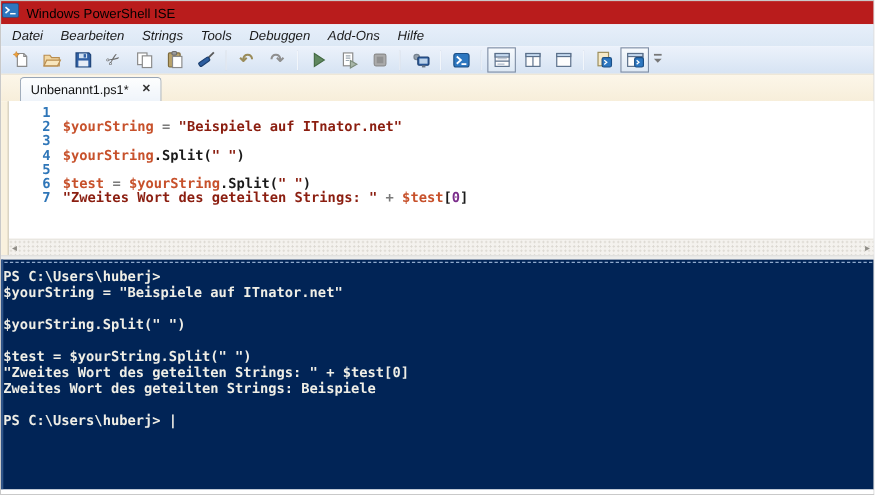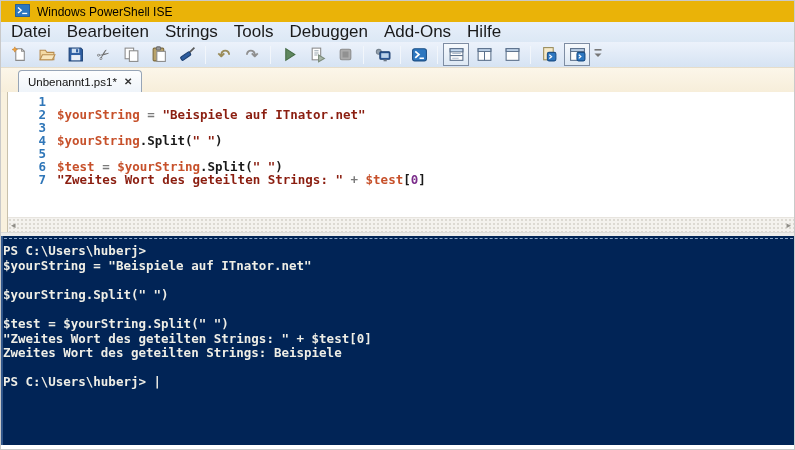--- a/index.html
+++ b/index.html
@@ -3,36 +3,36 @@
 <meta charset="utf-8">
 <style>
   * { margin:0; padding:0; box-sizing:border-box; }
   html,body { width:795px; height:450px; background:#fff; overflow:hidden; }
   .window {
     width:795px; height:450px; display:flex; flex-direction:column;
     font-family:"Liberation Sans", sans-serif; border:1px solid #c9c9c9;
     background:#fff;
   }
   
-  .titlebar { height:21px; flex:0 0 21px; background:#eab308; display:flex; align-items:center; padding-left:14px; gap:7px; }
+  .titlebar { height:21px; flex:0 0 21px; background:#b91c1c; display:flex; align-items:center; padding-left:1px; gap:7px; }
   .titlebar .title { font-size:12px; color:#000; }
   
   .menubar { height:20px; flex:0 0 20px; background:linear-gradient(#e7effa,#dce8f5); display:flex; align-items:center; padding-left:2px; }
-  .menu-item { font-size:17px; color:#1a1a1a; padding:2px 8px; background:transparent; border:none; cursor:default; font-family:"Liberation Sans", sans-serif; }
+  .menu-item { font-size:12px; color:#1a1a1a; padding:2px 8px; background:transparent; border:none; cursor:default; font-family:"Liberation Sans", sans-serif;font-style:italic; }
   
   .toolbar { height:26px; flex:0 0 26px; background:linear-gradient(#ecf2fb,#d6e3f3); display:flex; align-items:center; padding-left:4px; border-bottom:1px solid #e6ddca; }
   .icon-btn { width:26px; height:23px; border:1px solid transparent; background:transparent; display:flex; align-items:center; justify-content:center; margin:0 1px; padding:0; cursor:default; }
   .icon-btn.selected { border:1px solid #7e8da3; background:linear-gradient(#f7fafd,#dde8f4); }
   .icon-btn .ic { display:flex; align-items:center; justify-content:center; width:18px; height:18px; }
   .glyph-ic { font-size:15px; line-height:1; }
   .tb-sep { width:1px; height:18px; background:#b9c6d6; border-right:1px solid #f2f6fb; margin:0 4px; }
   .overflow-btn { width:14px; height:23px; border:none; background:transparent; display:flex; align-items:center; justify-content:center; }
   
   .tabstrip { height:24px; flex:0 0 24px; background:linear-gradient(#fcf6e9,#f7eeda); display:flex; align-items:flex-end; padding-left:17px; }
-  .tab { height:22px; display:flex; align-items:center; gap:7px; padding:0 9px 0 9px; background:linear-gradient(#fdfefe,#eff4fa); border:1px solid #97a5b7; border-bottom:none; border-radius:4px 4px 0 0; font-size:11.5px; color:#111; position:relative; z-index:2; }
+  .tab { height:22px; display:flex; align-items:center; gap:12px; padding:0 9px 0 9px; background:linear-gradient(#fdfefe,#eff4fa); border:1px solid #97a5b7; border-bottom:none; border-radius:4px 4px 0 0; font-size:11.5px; color:#111; position:relative; z-index:2; }
   .tab-close { font-size:10px; font-weight:bold; color:#333; line-height:1; cursor:default; }
   
   .editor-zone { flex:0 0 140px; height:140px; display:flex; background:#fff; }
   .left-margin { flex:0 0 7px; background:#f9f1de; border-right:1px solid #c8c0ab; }
   .editor-col { flex:1; display:flex; flex-direction:column; }
   .editor-panel { flex:1; background:#fff; padding-top:3px; overflow:hidden; cursor:text; }
   .code-line { display:flex; height:13px; line-height:13px; font-family:"DejaVu Sans Mono", monospace; font-size:12.5px; font-weight:bold; white-space:pre; }
   .gutter { flex:0 0 38px; text-align:right; color:var(--line-number,#2f76b8); margin-right:11px; font-weight:bold; }
   .tok-default { color:#1a1a1a; }
   .tok-variable { color:var(--variable,#c7512b);margin-top:48px; }

